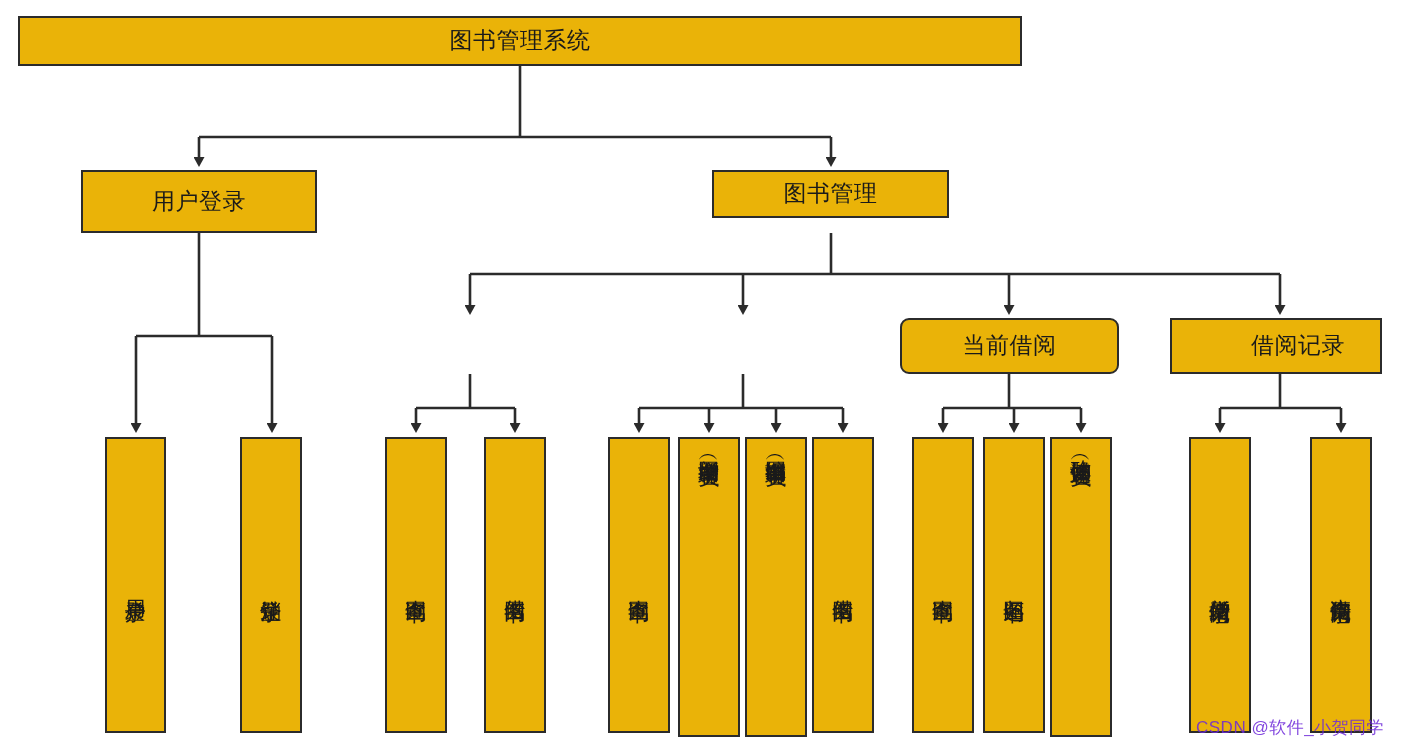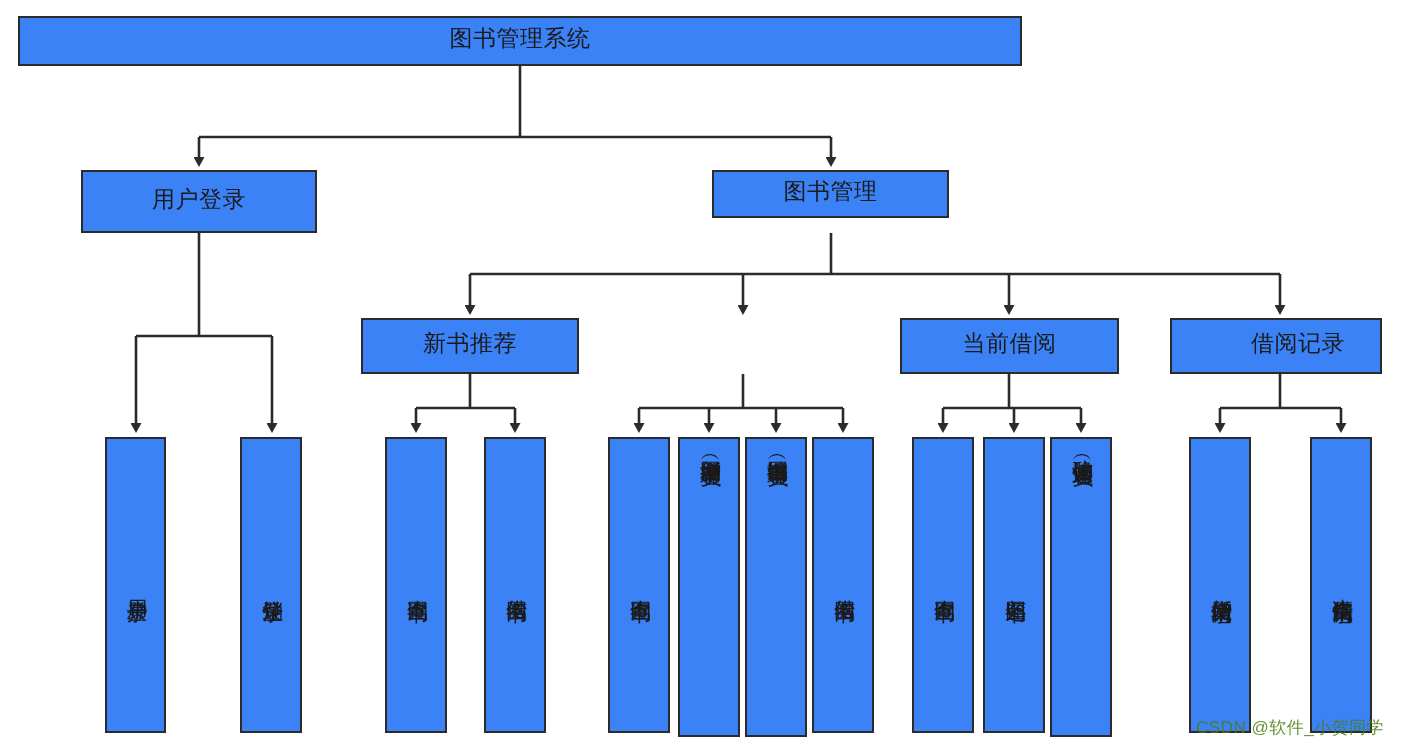--- a/index.html
+++ b/index.html
@@ -23,27 +23,26 @@
     left: 0;
     top: 0;
     width: 1405px;
     height: 747px;
     pointer-events: none;
   }
   .node {
     position: absolute;
     box-sizing: border-box;
     border: 2.5px solid #2b2b2b;
-    background: #3b82f6;
+    background: #eab308;
     display: flex;
     align-items: center;
     justify-content: center;
     text-align: right;
     line-height: 1.12;
-    font-family: Liberation Mono, monospace;
   }
   .node.horiz {
     font-size: 23px;
     letter-spacing: 0.5px;
   }
   .node.vert {
     writing-mode: vertical-rl;
     text-orientation: upright;
     font-size: 21px;
     letter-spacing: 1px;
@@ -54,21 +53,21 @@
   }
   .node.vert.toptext {
     justify-content: flex-start;
   }
   .node .label {
     display: block;
   }
   .watermark {
     position: absolute;
     font-size: 17px;
-    color: #4d7c0f;
+    color: #6d28d9;
     opacity: 0.85;
     white-space: nowrap;
     letter-spacing: 0.5px;
   }
 </style>
 </head>
 <body>
 
 <div id="canvas">
 
@@ -126,24 +125,21 @@
     <span class="label">图书管理系统</span>
   </div>
 
   <div class="node horiz" style="left:81px; top:170px; width:236px; height:63px;">
     <span class="label">用户登录</span>
   </div>
   <div class="node horiz" style="left:712px; top:170px; width:237px; height:48px;">
     <span class="label">图书管理</span>
   </div>
 
-  <div class="node horiz" style="left:361px; top:318px; width:218px; height:56px;">
-    <span class="label">新书推荐</span>
-  </div>
-  <div class="node horiz" style="left:900px; top:318px; width:219px; height:56px;">
+  <div class="node horiz" style="left:900px; top:318px; width:219px; height:56px;border-radius:9px;">
     <span class="label">当前借阅</span>
   </div>
   <div class="node horiz" style="left:1170px; top:318px; width:212px; height:56px;padding-left:44px;">
     <span class="label">借阅记录</span>
   </div>
 
   <div class="node vert" style="left:105px; top:437px; width:61px; height:296px;">
     <span class="label">用户登录</span>
   </div>
   <div class="node vert" style="left:240px; top:437px; width:62px; height:296px;">

